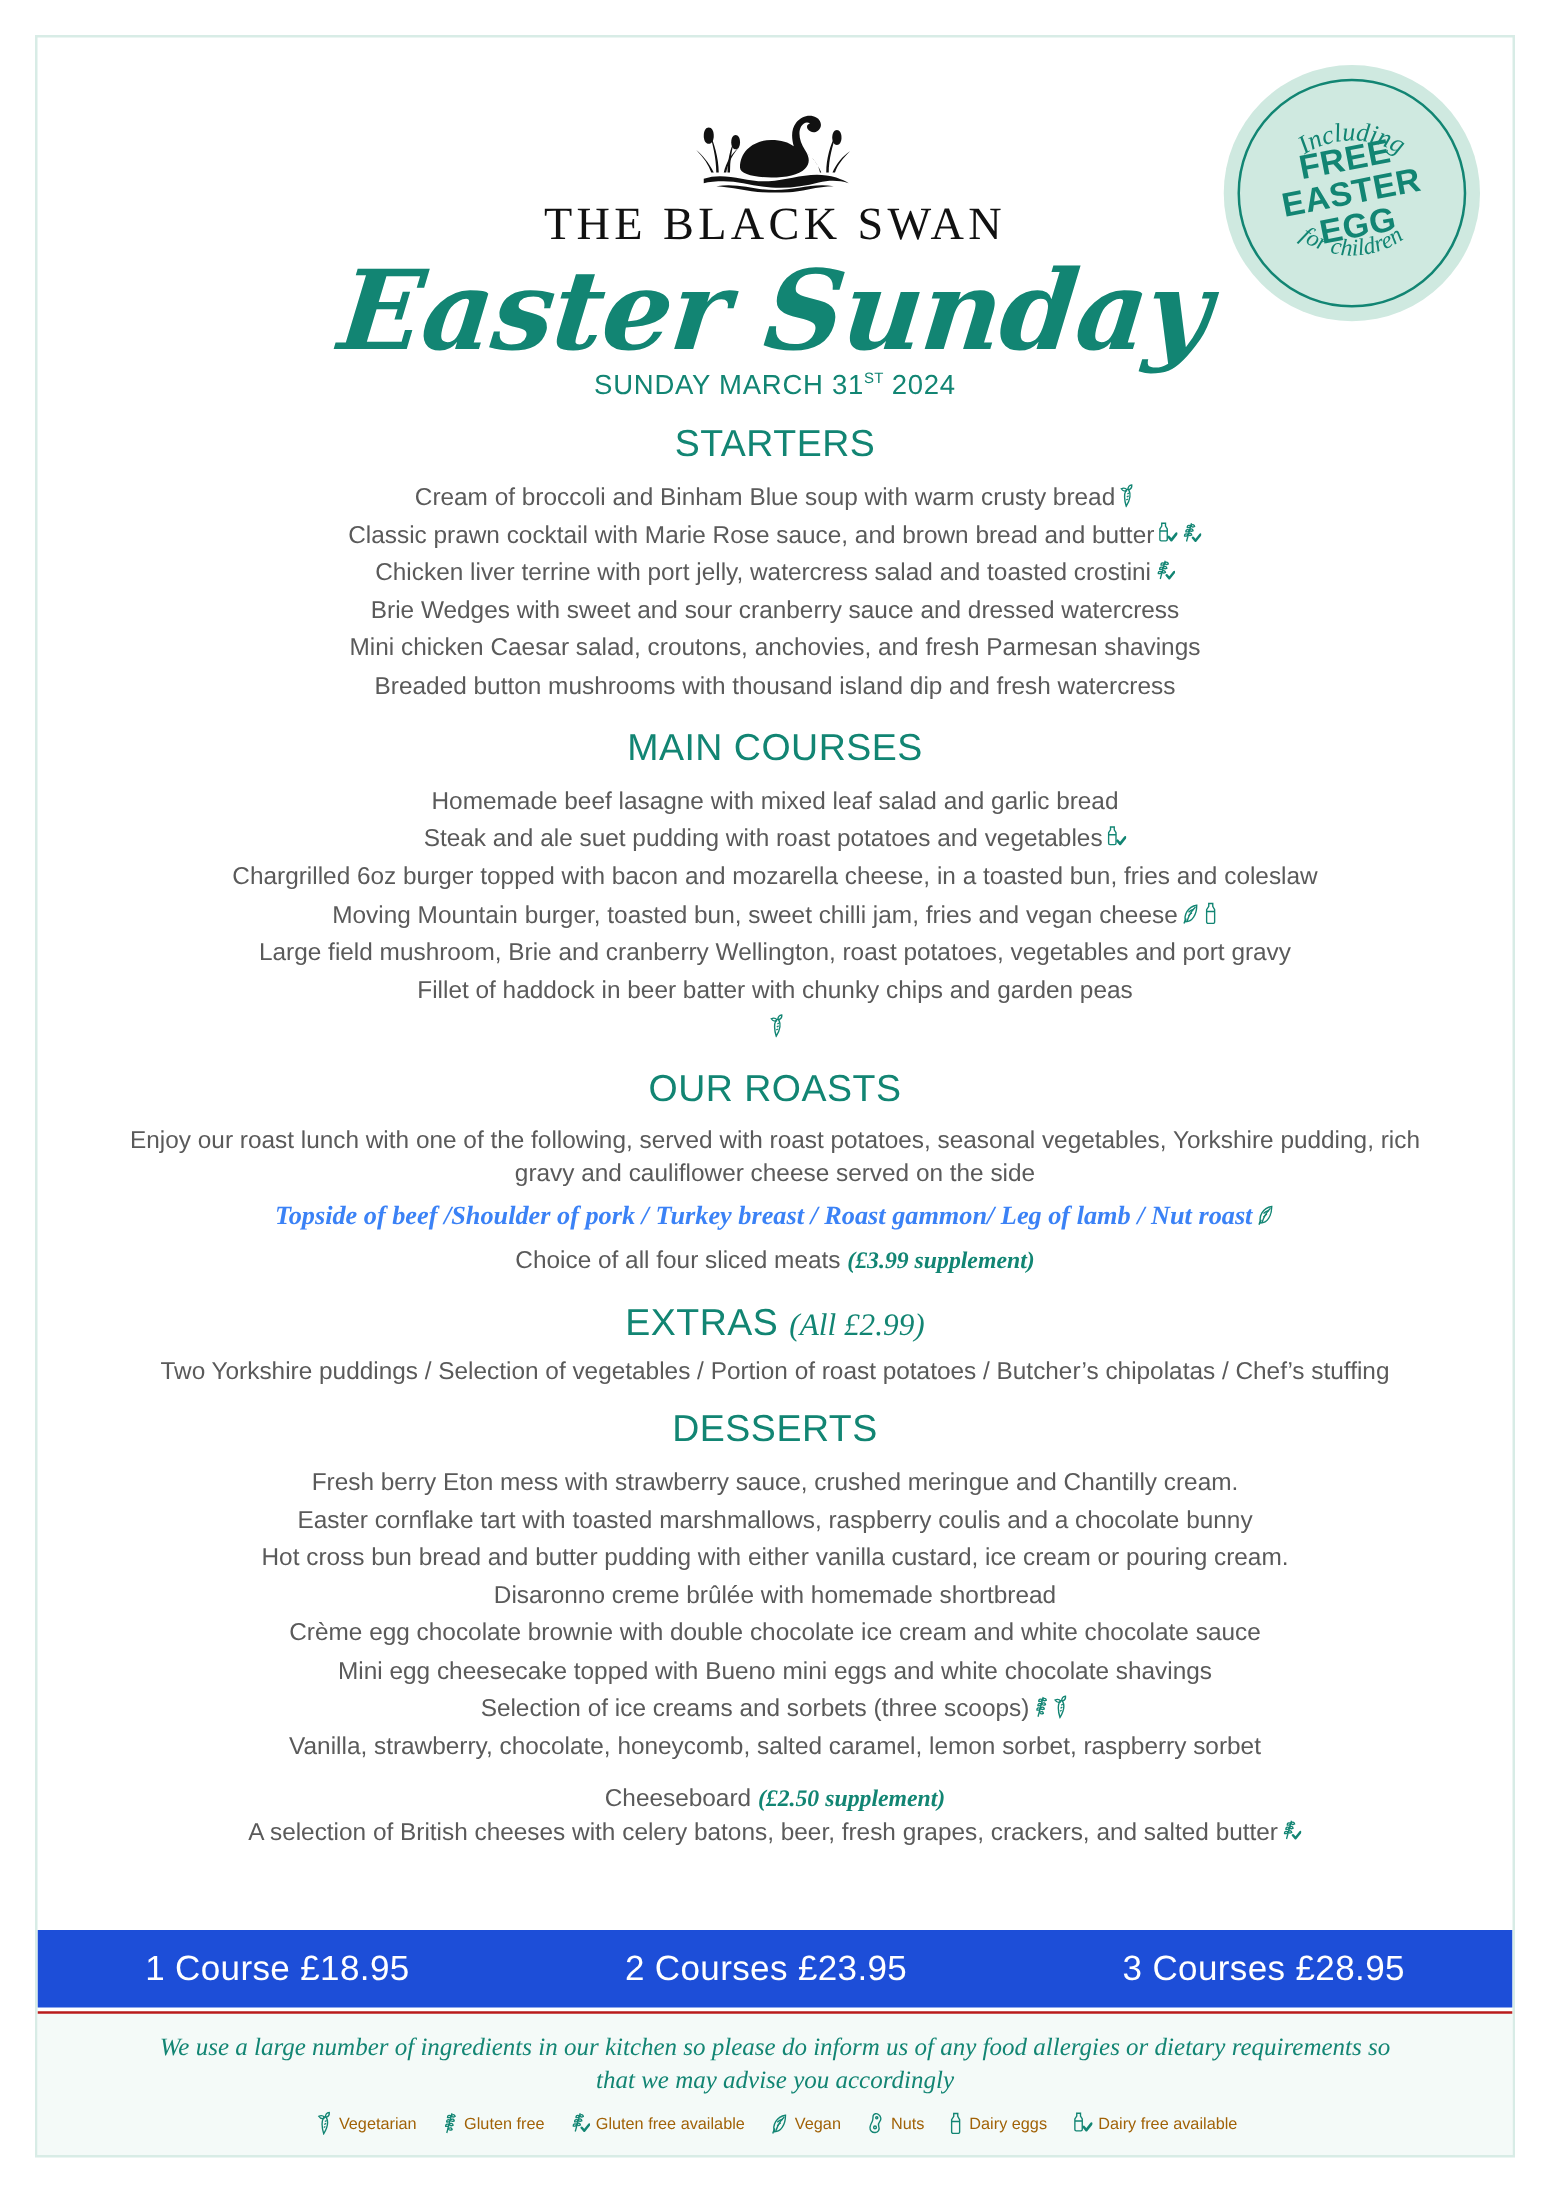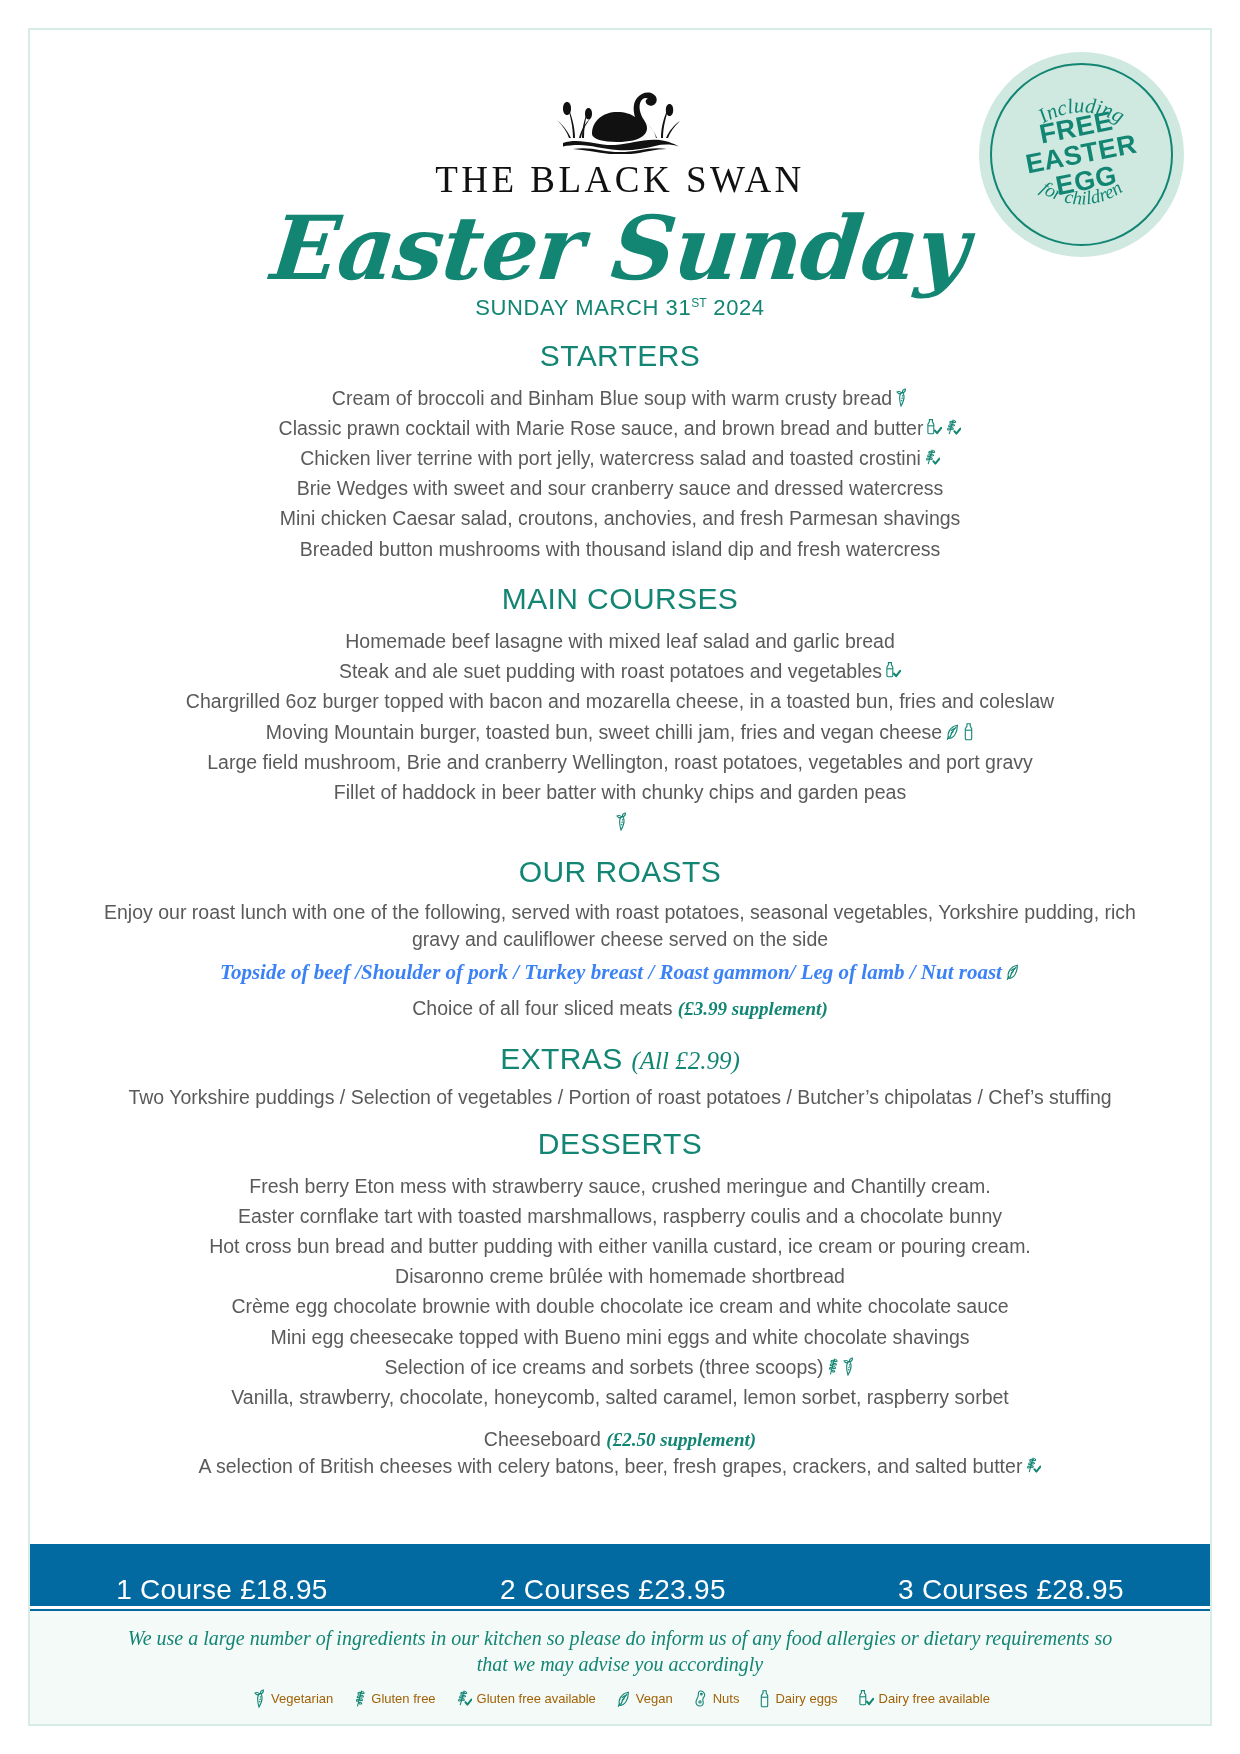--- a/index.html
+++ b/index.html
@@ -141,36 +141,36 @@
     text-align:center;color:#5a5a5a;font-size:19.5px;margin-top:16px;
   }
 
   
   .ic{display:inline-block;vertical-align:-2px;margin-left:3px;}
   .ic svg{display:block;}
 
   
   .price-bar{
     position:absolute;left:0;right:0;
-    background:#0369a1;
+    background:#1d4ed8;
     color:#ffffff;
     display:flex;
-    align-items:flex-end;
+    align-items:center;
     justify-content:space-around;
     height:62px;
     font-size:28px;
     letter-spacing:0.3px;
   }
   
   .footer{
     position:absolute;left:0;right:0;bottom:0;
     background:#f4faf8;
     padding:14px 40px 16px 40px;
     box-sizing:border-box;
-    border-top:2px solid #0369a1;
+    border-top:2px solid #b91c1c;
   }
   .allergy{
     text-align:center;
     color:#128573;
     font-family:"Liberation Serif", serif;
     font-style:italic;
     font-size:20px;
     line-height:1.3;
     padding:0 50px;
   }

